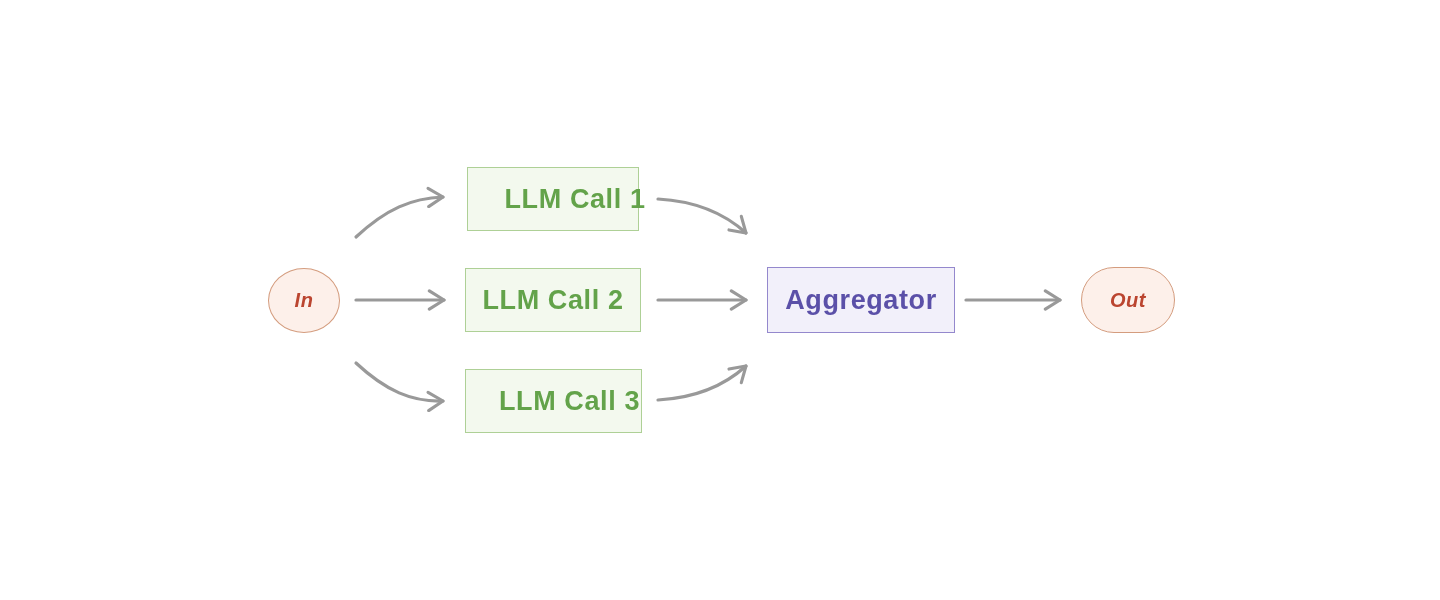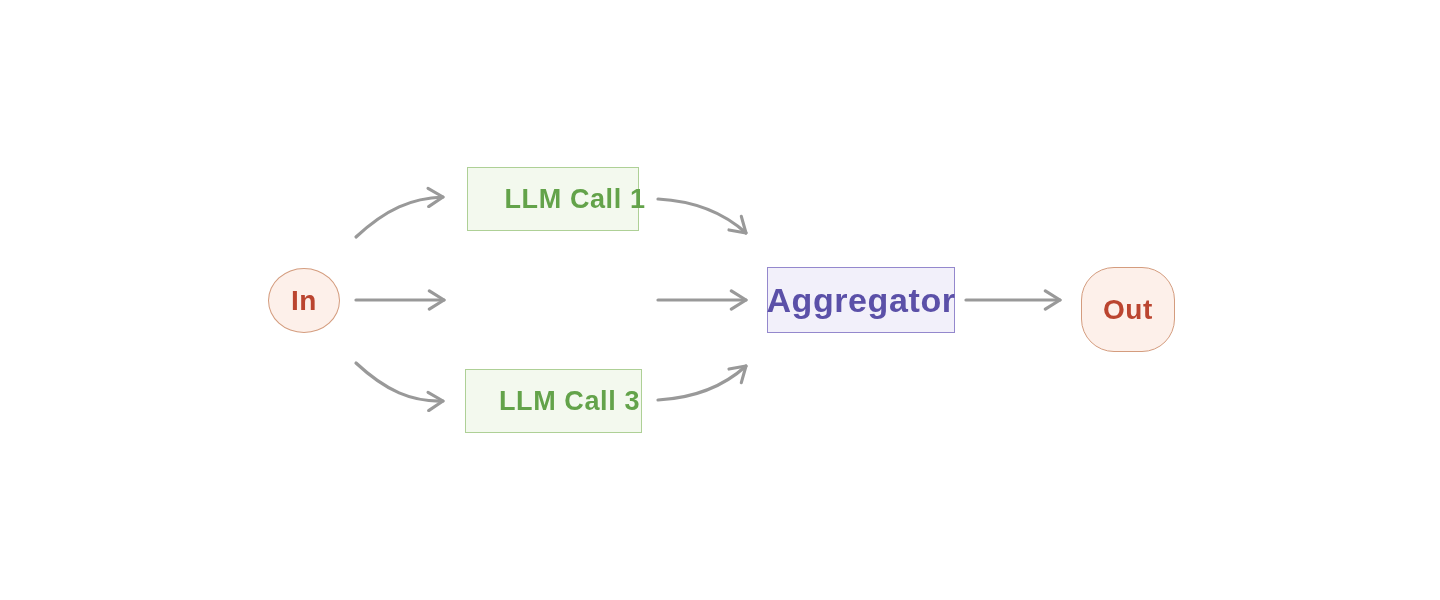--- a/index.html
+++ b/index.html
@@ -35,40 +35,41 @@
     justify-content: center;
     box-sizing: border-box;
     font-weight: 700;
     letter-spacing: 0.6px;
     white-space: nowrap;
   }
   .node.terminal {
     background: var(--terminal-fill, #fdf0ea);
     border: 1.6px solid var(--terminal-border, #d49c7e);
     color: var(--terminal-text, #bb4530);
-    font-size: 28px;
+    font-size: 20px;
+    font-style: italic;
   }
   .node.llm {
     background: var(--llm-fill, #f3f9ee);
     border: 1.6px solid var(--llm-border, #aed096);
     color: var(--llm-text, #63a34a);
     font-size: 27px;
   }
   .node.aggregator {
     background: var(--aggregator-fill, #f2f0fa);
     border: 1.6px solid var(--aggregator-border, #9488cd);
     color: var(--aggregator-text, #5b50a8);
-    font-size: 34px;
+    font-size: 27px;
   }
   .node-in        { left: 268px; top: 268px; width: 72px;  height: 65px; border-radius: 50%; }
   .node-llm1      { left: 467px; top: 167px; width: 172px; height: 64px; padding-left: 44px; }
   .node-llm2      { left: 465px; top: 268px; width: 176px; height: 64px; }
   .node-llm3      { left: 465px; top: 369px; width: 177px; height: 64px; padding-left: 32px; }
   .node-aggregator{ left: 767px; top: 267px; width: 188px; height: 66px; }
-  .node-out       { left: 1081px; top: 267px; width: 94px; height: 85px; border-radius: 33px; }
+  .node-out       { left: 1081px; top: 267px; width: 94px; height: 66px; border-radius: 33px; }
   .watermark {
     position: absolute;
     right: 32px;
     top: 510px;
     font-size: 41px;
     letter-spacing: 3px;
     color: #c6c6c6;
     text-shadow: -2px -2px 0 #ffffff, -1px -1px 0 #ffffff, 1px 1px 0 #bdbdbd;
     font-family: "Liberation Sans", "DejaVu Sans", sans-serif;
   }
@@ -94,20 +95,23 @@
   </svg>
 
   <div class="node terminal node-in">
     <span>In</span>
   </div>
 
   <div class="node llm node-llm1">
     <span>LLM Call 1</span>
   </div>
 
+  <div class="node llm node-llm2">
+    <span>LLM Call 2</span>
+  </div>
 
   <div class="node llm node-llm3">
     <span>LLM Call 3</span>
   </div>
 
   <div class="node aggregator node-aggregator">
     <span>Aggregator</span>
   </div>
 
   <div class="node terminal node-out">

